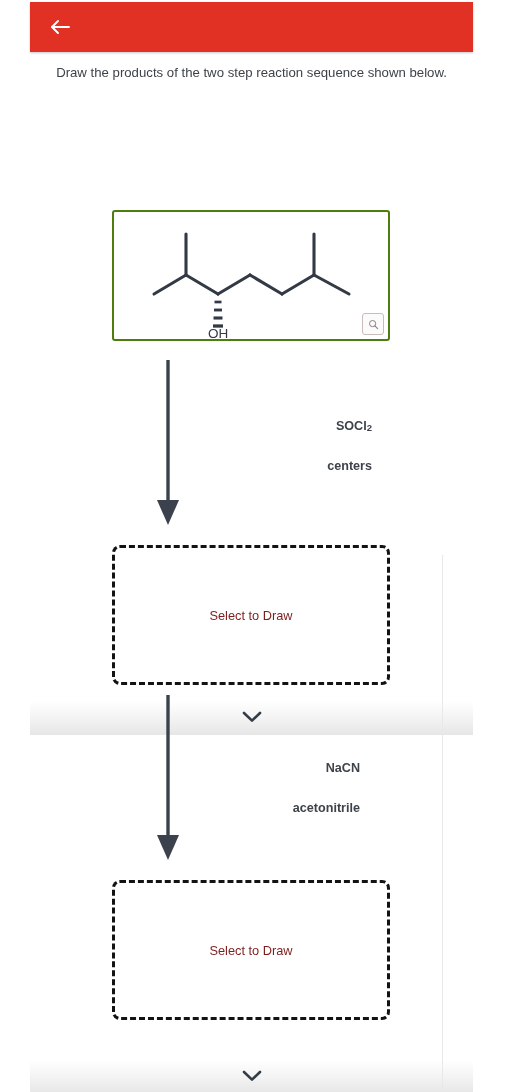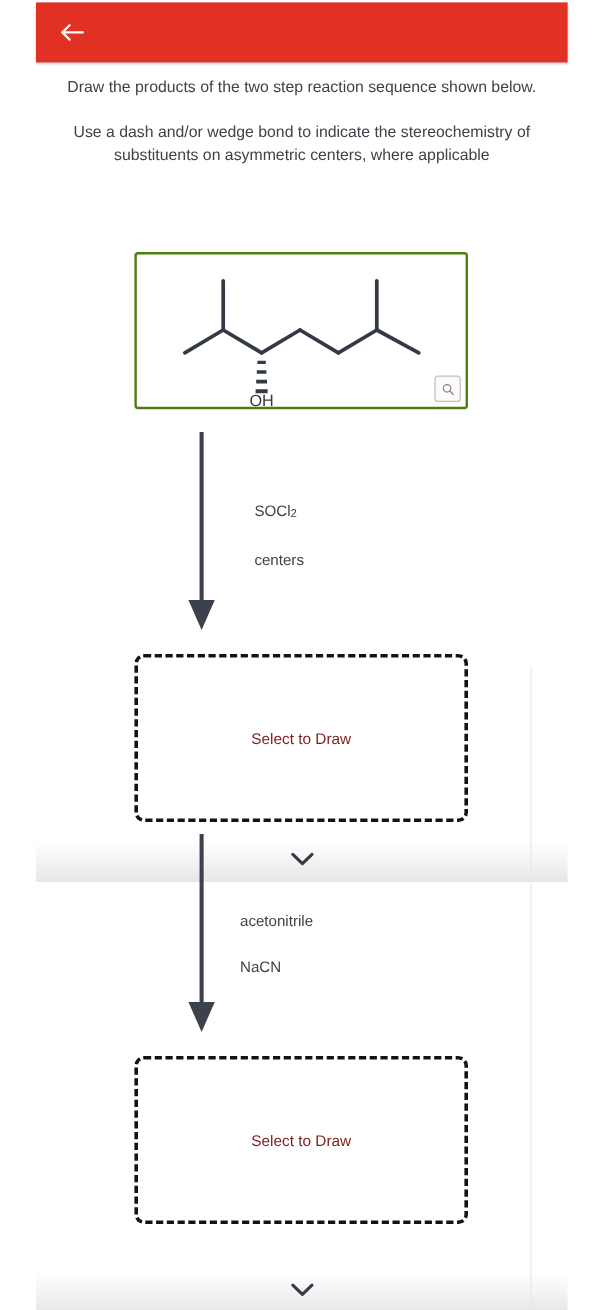--- a/index.html
+++ b/index.html
@@ -106,22 +106,23 @@
     cursor: pointer;
   }
 
   
   .rxn-arrow {
     position: absolute;
     left: 121px;
   }
   .rxn-reagents {
     position: absolute;
-    text-align: left;
+    text-align: right;
     width: 160px;
+    font-weight: bold;
   }
   .reagent-line {
     font-size: 12.6px;
     color: #3d4349;
     line-height: 16px;
   }
   .reagent-line + .reagent-line { margin-top: 22px; }
   .sub { font-size: 9.5px; vertical-align: -1px; }
 
   
@@ -180,21 +181,20 @@
           <path d="M20 9 H3" stroke="#ffffff" stroke-width="1.9" stroke-linecap="round"></path>
           <path d="M9 3 L3 9 L9 15" stroke="#ffffff" stroke-width="1.9" stroke-linecap="round" stroke-linejoin="round" fill="none"></path>
         </svg>
       </span>
     </div>
   </div>
 
   <div id="instructions">
     <p class="instr-line">Draw the products of the two step reaction sequence shown below.</p>
     <div class="instr-gap"></div>
-    <p class="instr-line">Use a dash and/or wedge bond to indicate the stereochemistry of substituents on asymmetric centers, where applicable</p>
   </div>
 
   <div id="scroll-area">
 
     <div id="molecule-card">
       <svg id="molecule-svg" width="276" height="129" viewBox="0 0 276 129">
         <g stroke="#333a45" stroke-width="3.1" stroke-linecap="round" fill="none">
 
           <path d="M72 22 L72 63"></path>
 
@@ -253,22 +253,22 @@
       </span>
     </div>
 
     <div class="rxn-arrow" style="top:515px;">
       <svg width="34" height="167" viewBox="0 0 34 167">
         <path d="M17 0 L17 143" stroke="#3b424e" stroke-width="3.4"></path>
         <path d="M6 140 L28 140 L17 165 Z" fill="#3b424e"></path>
       </svg>
     </div>
     <div class="rxn-reagents" style="left:170px; top:580px;">
+      <div class="reagent-line"><span>NaCN</span><span class="sub"></span></div>
       <div class="reagent-line">acetonitrile</div>
-      <div class="reagent-line"><span>NaCN</span><span class="sub"></span></div>
     </div>
 
     <div class="answer-box" style="top:700px;">
       <span class="answer-box-label">Select to Draw</span>
     </div>
 
     <div class="section-band" style="top:880px;">
       <span class="band-chevron">
         <svg width="20" height="12" viewBox="0 0 20 12" fill="none">
           <path d="M2 2 L10 9.6 L18 2" stroke="#343c47" stroke-width="2.6" stroke-linecap="round" stroke-linejoin="round"></path>

